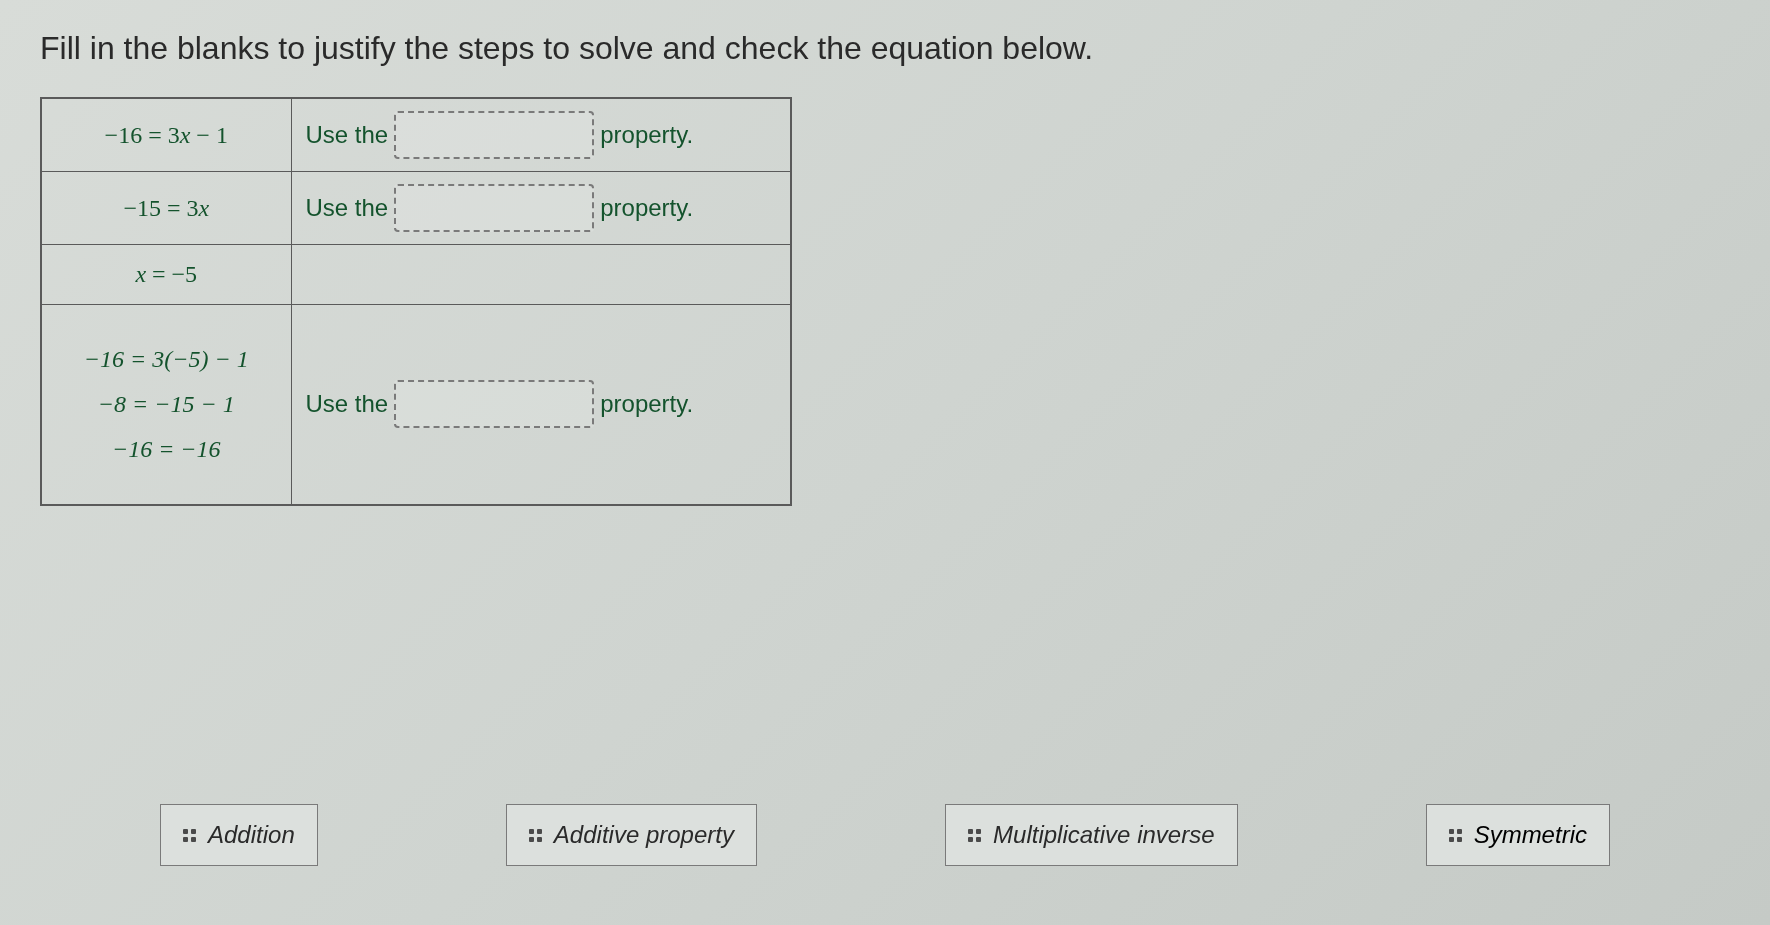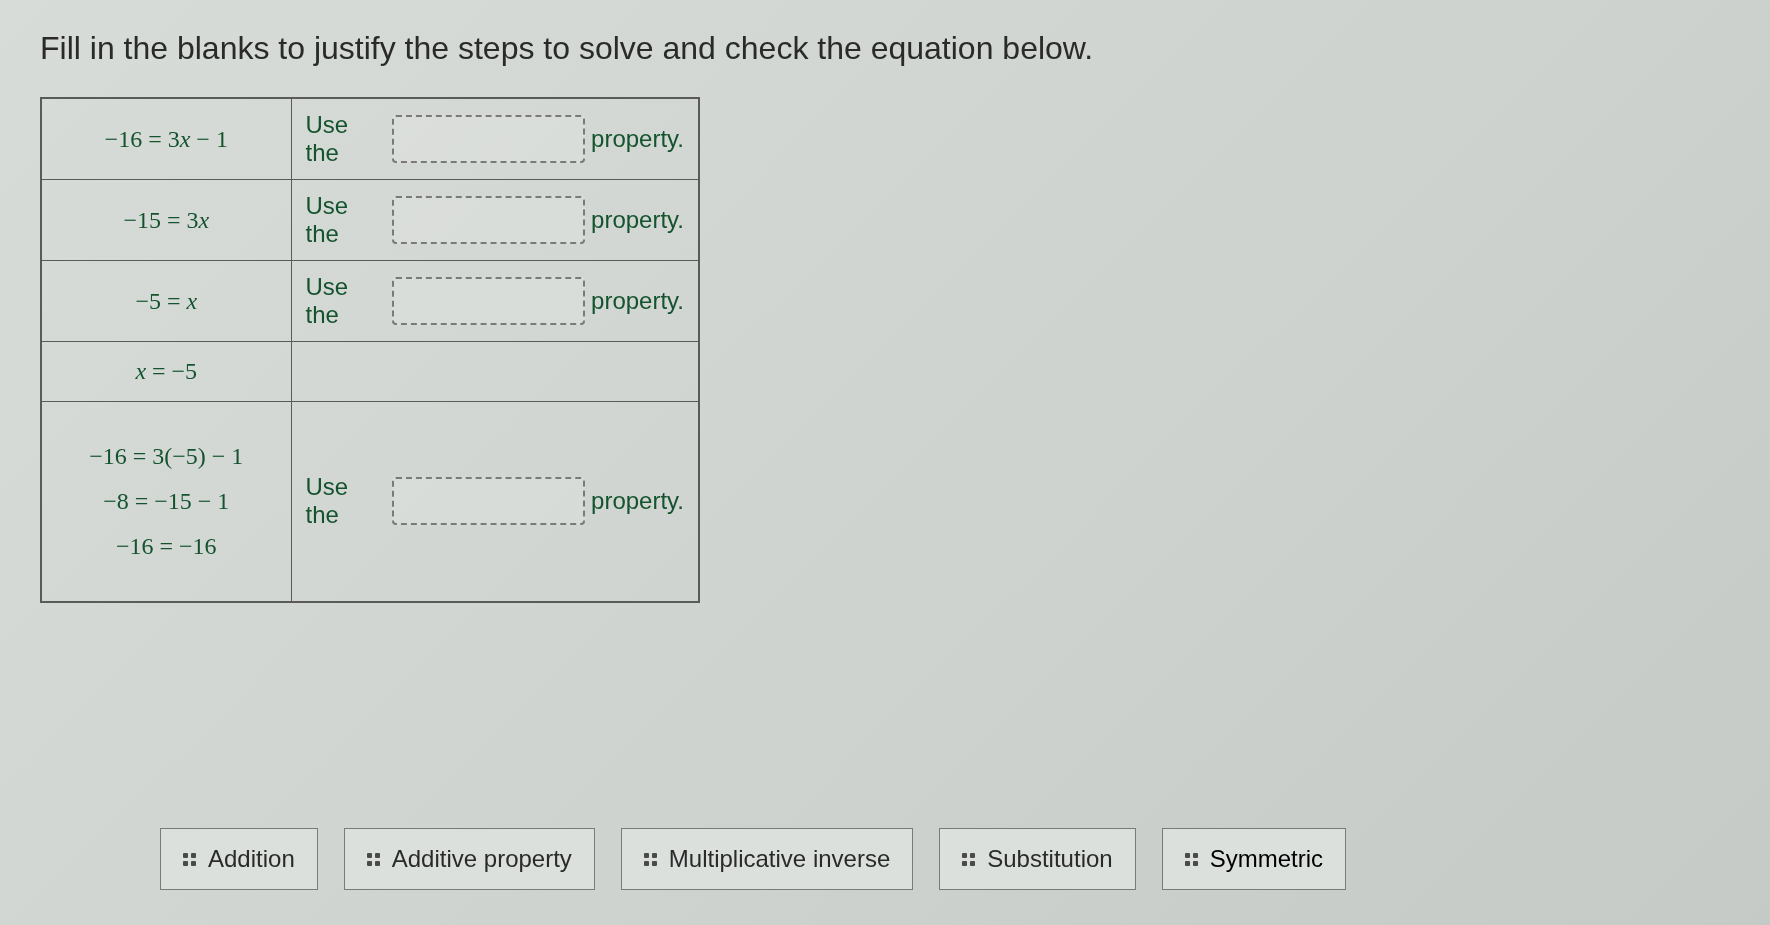--- a/index.html
+++ b/index.html
@@ -35,21 +35,21 @@
     .equation-cell {
       width: 250px;
       text-align: center;
       font-family: 'Times New Roman', serif;
       font-size: 26px;
     }
     .equation-cell .eq-line {
       margin: 6px 0;
     }
     .justification-cell {
-      width: 408px;
+      width: 500px;
     }
     .justification-row {
       display: flex;
       align-items: center;
       gap: 6px;
     }
     .drop-zone {
       display: inline-block;
       width: 200px;
       height: 48px;
@@ -57,30 +57,32 @@
       border-radius: 4px;
       background: rgba(255,255,255,0.15);
     }
     .tall-cell {
       height: 200px;
       vertical-align: top;
       padding-top: 18px;
     }
     .tall-cell .eq-line {
       margin: 18px 0;
+      font-style: italic;
     }
     .answer-bank {
       position: absolute;
-      bottom: 35px;
+      bottom: 59px;
       left: 0;
       right: 0;
       padding: 0 160px 0 160px;
       display: flex;
       gap: 26px;
-      justify-content: flex-start;
+      justify-content: space-between;
+      font-style: italic;
     }
     .answer-tile {
       background: #dce0dd;
       border: 1px solid #7a7a7a;
       padding: 16px 22px;
       font-size: 24px;
       color: #2a2a2a;
       display: flex;
       align-items: center;
       gap: 12px;
@@ -134,32 +136,20 @@
     <td class="justification-cell">
       <div class="justification-row">
         <span>Use the</span>
         <span class="drop-zone"></span>
         <span>property.</span>
       </div>
     </td>
   </tr>
   <tr>
     <td class="equation-cell">
-      <span>−5 = <span class="italic-x">x</span></span>
-    </td>
-    <td class="justification-cell">
-      <div class="justification-row">
-        <span>Use the</span>
-        <span class="drop-zone"></span>
-        <span>property.</span>
-      </div>
-    </td>
-  </tr>
-  <tr>
-    <td class="equation-cell">
       <span><span class="italic-x">x</span> = −5</span>
     </td>
     <td class="justification-cell empty-just"></td>
   </tr>
   <tr>
     <td class="equation-cell tall-cell">
       <div class="eq-line">−16 = 3(−5) − 1</div>
       <div class="eq-line">−8 = −15 − 1</div>
       <div class="eq-line">−16 = −16</div>
     </td>
@@ -195,29 +185,20 @@
   </div>
   <div class="answer-tile">
     <span class="grip-icon">
         <span></span>
         <span></span>
         <span></span>
         <span></span>
       </span>
     <span>Multiplicative inverse</span>
   </div>
-  <div class="answer-tile">
-    <span class="grip-icon">
-        <span></span>
-        <span></span>
-        <span></span>
-        <span></span>
-      </span>
-    <span>Substitution</span>
-  </div>
   <div class="answer-tile symmetric">
     <span class="grip-icon">
         <span></span>
         <span></span>
         <span></span>
         <span></span>
       </span>
     <span>Symmetric</span>
   </div>
 </div>

